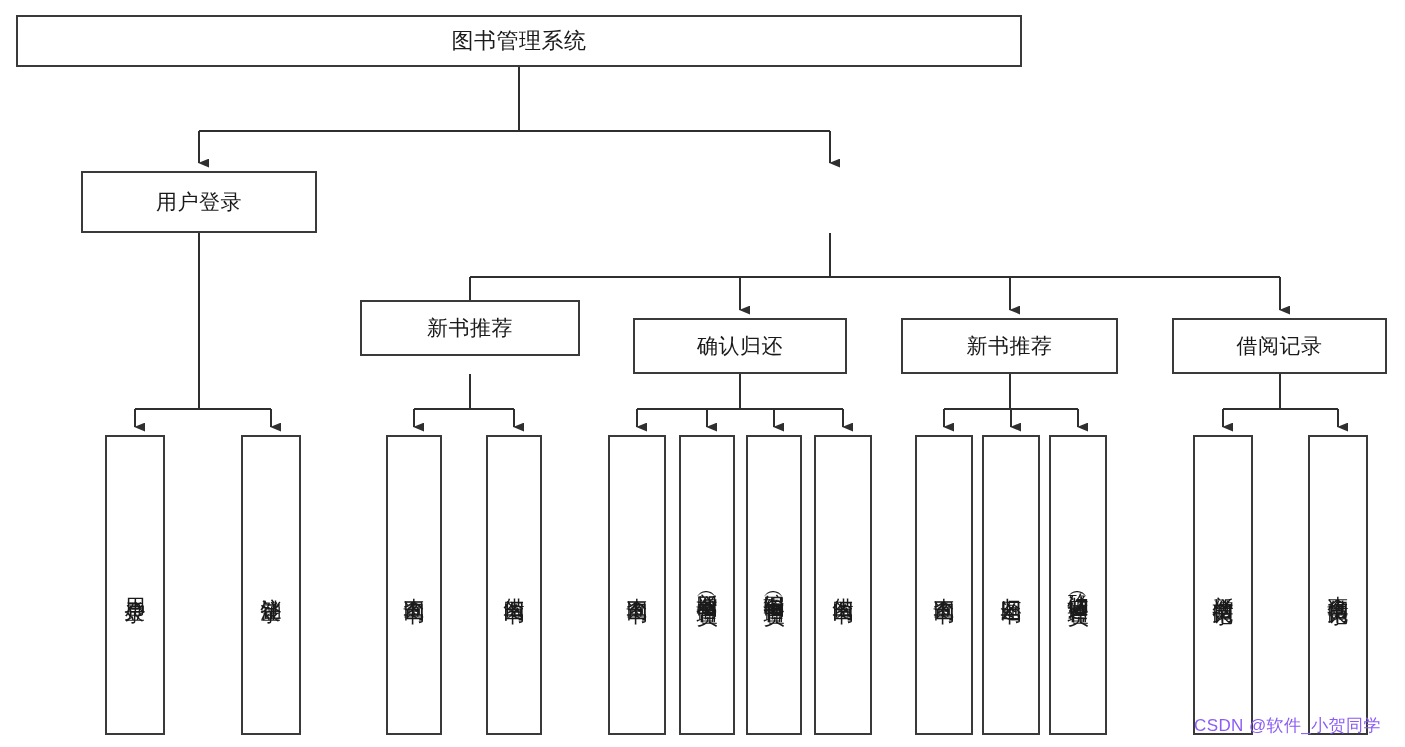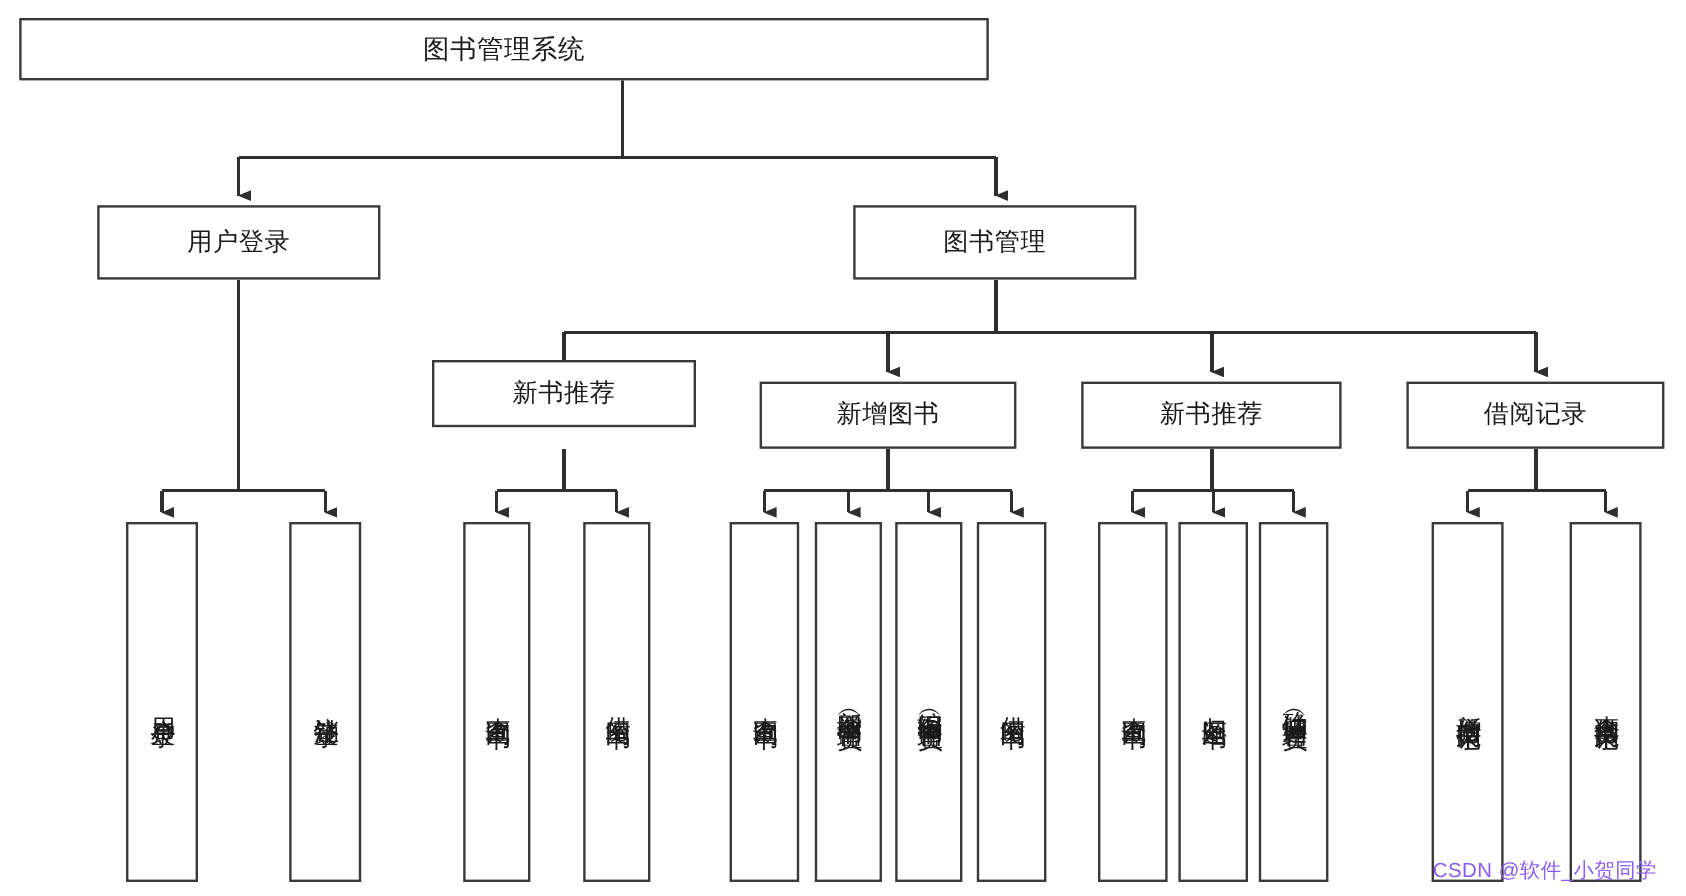--- a/index.html
+++ b/index.html
@@ -118,36 +118,33 @@
       <path d="M1011,409 L1011,427" marker-end="url(#arrowhead)"></path>
       <path d="M1078,409 L1078,427" marker-end="url(#arrowhead)"></path>
 
       <path d="M1280,374 L1280,409"></path>
       <path d="M1223,409 L1338,409"></path>
       <path d="M1223,409 L1223,427" marker-end="url(#arrowhead)"></path>
       <path d="M1338,409 L1338,427" marker-end="url(#arrowhead)"></path>
     </g>
   </svg>
 
-  <div class="node root horizontal" style="left:16px; top:15px; width:808px; height:52px;">
+  <div class="node root horizontal" style="left:16px; top:15px; width:1006px; height:52px;">
     <span class="node-label">图书管理系统</span>
   </div>
 
   <div class="node horizontal" style="left:81px; top:171px; width:236px; height:62px;">
     <span class="node-label">用户登录</span>
   </div>
-  <div class="node horizontal" style="left:711px; top:171px; width:236px; height:62px;">
-    <span class="node-label">图书管理</span>
-  </div>
 
   <div class="node horizontal" style="left:360px; top:300px; width:220px; height:56px;">
     <span class="node-label">新书推荐</span>
   </div>
   <div class="node horizontal" style="left:633px; top:318px; width:214px; height:56px;">
-    <span class="node-label">新增图书</span>
+    <span class="node-label">确认归还</span>
   </div>
   <div class="node horizontal" style="left:901px; top:318px; width:217px; height:56px;">
     <span class="node-label">新书推荐</span>
   </div>
   <div class="node horizontal" style="left:1172px; top:318px; width:215px; height:56px;">
     <span class="node-label">借阅记录</span>
   </div>
 
   <div class="node vertical" style="left:105px; top:435px; width:60px; height:300px;">
     <span class="node-label">用户登录</span>

